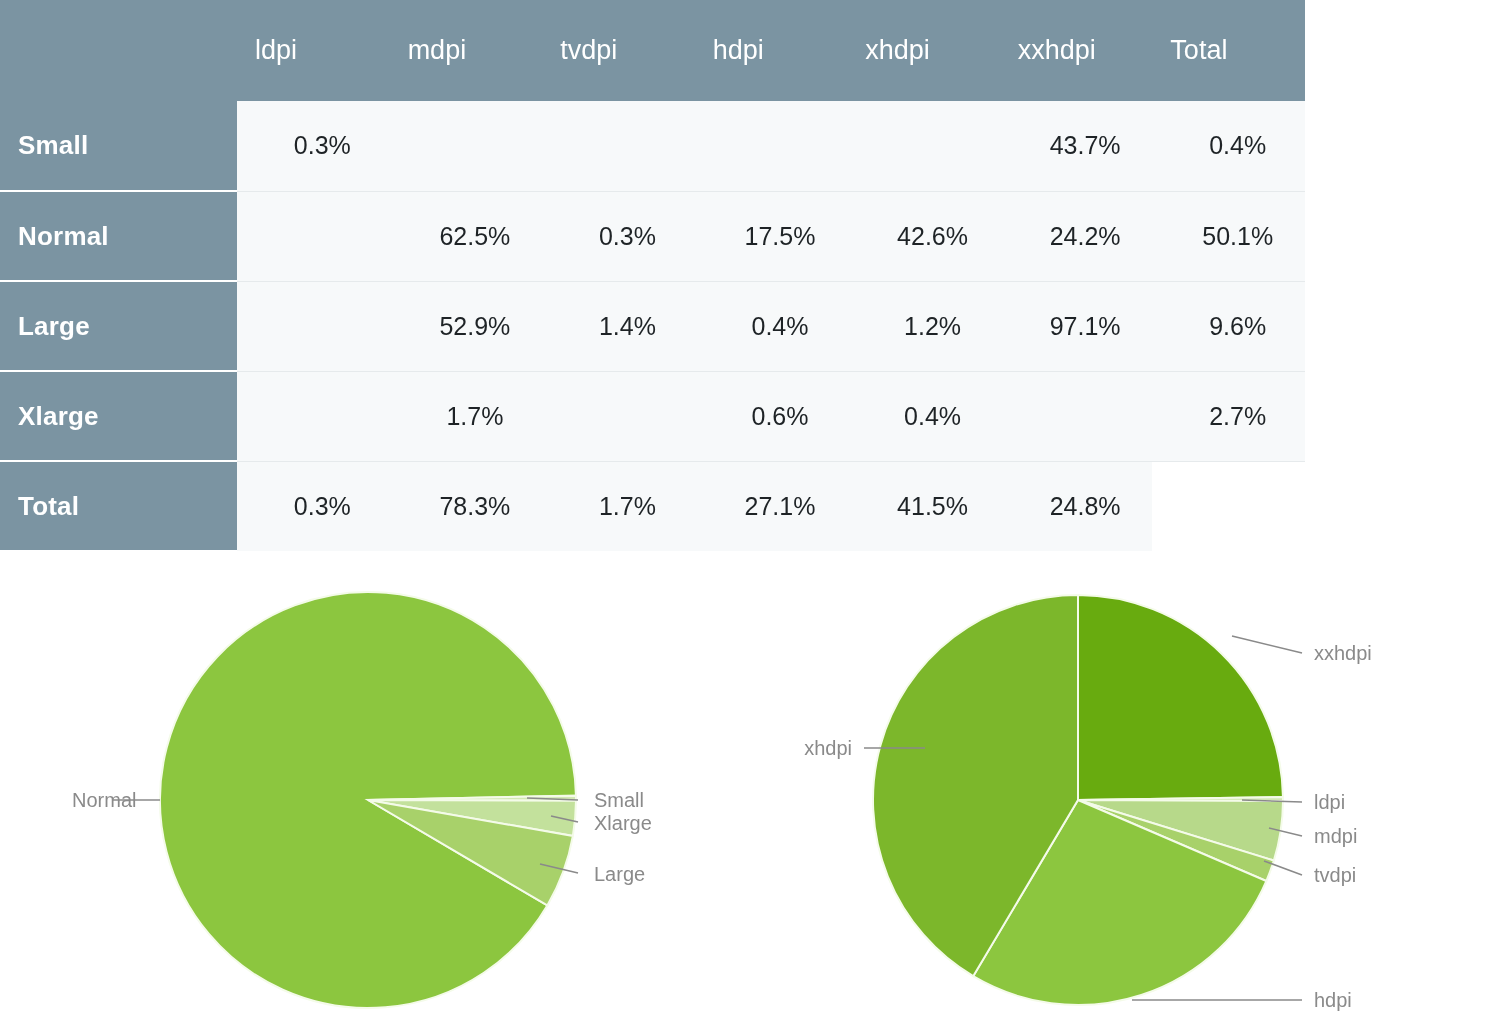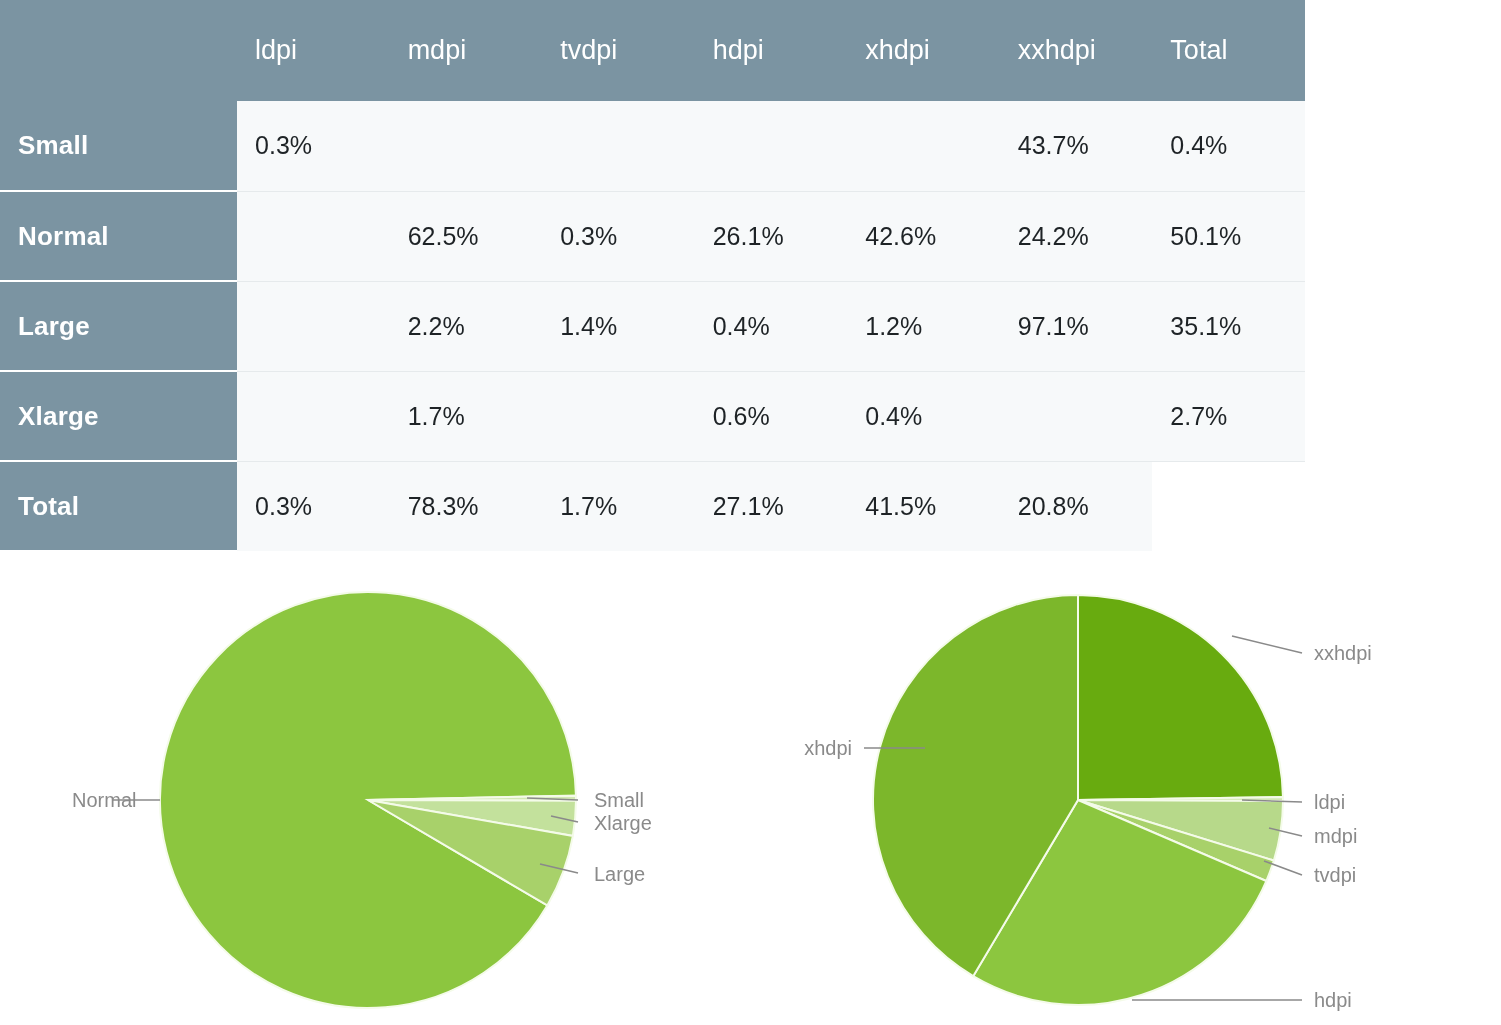--- a/index.html
+++ b/index.html
@@ -57,21 +57,21 @@
     height: 90px;
     vertical-align: middle;
     box-sizing: border-box;
     border-bottom: 2px solid #ffffff;
     letter-spacing: 0.2px;
   }
   tbody td.cell {
     background: #f7f9fa;
     color: #1e2326;
     font-size: 25px;
-    text-align: left;
+    text-align: center;
     padding: 0 0 0 18px;
     height: 90px;
     vertical-align: middle;
     box-sizing: border-box;
     border-bottom: 1px solid #e6eaec;
   }
   tbody tr.total-row td.cell {
     border-bottom: none;
   }
   tbody tr.total-row td.cell.blank-white {
@@ -142,53 +142,53 @@
         <td class="cell"></td>
         <td class="cell"></td>
         <td class="cell">43.7%</td>
         <td class="cell">0.4%</td>
       </tr>
       <tr>
         <th class="rowhead">Normal</th>
         <td class="cell"></td>
         <td class="cell">62.5%</td>
         <td class="cell">0.3%</td>
-        <td class="cell">26.1%</td>
+        <td class="cell">17.5%</td>
         <td class="cell">42.6%</td>
         <td class="cell">24.2%</td>
         <td class="cell">50.1%</td>
       </tr>
       <tr>
         <th class="rowhead">Large</th>
         <td class="cell"></td>
-        <td class="cell">2.2%</td>
+        <td class="cell">52.9%</td>
         <td class="cell">1.4%</td>
         <td class="cell">0.4%</td>
         <td class="cell">1.2%</td>
         <td class="cell">97.1%</td>
-        <td class="cell">35.1%</td>
+        <td class="cell">9.6%</td>
       </tr>
       <tr>
         <th class="rowhead">Xlarge</th>
         <td class="cell"></td>
         <td class="cell">1.7%</td>
         <td class="cell"></td>
         <td class="cell">0.6%</td>
         <td class="cell">0.4%</td>
         <td class="cell"></td>
         <td class="cell">2.7%</td>
       </tr>
       <tr class="total-row">
         <th class="rowhead">Total</th>
         <td class="cell">0.3%</td>
         <td class="cell">78.3%</td>
         <td class="cell">1.7%</td>
         <td class="cell">27.1%</td>
         <td class="cell">41.5%</td>
-        <td class="cell">20.8%</td>
+        <td class="cell">24.8%</td>
         <td class="cell blank-white"></td>
       </tr>
     </tbody>
   </table>
 </div>
 
 <div class="charts">
 
   <svg class="chart-svg" width="751" height="477" viewBox="0 0 751 477">
     <g>

